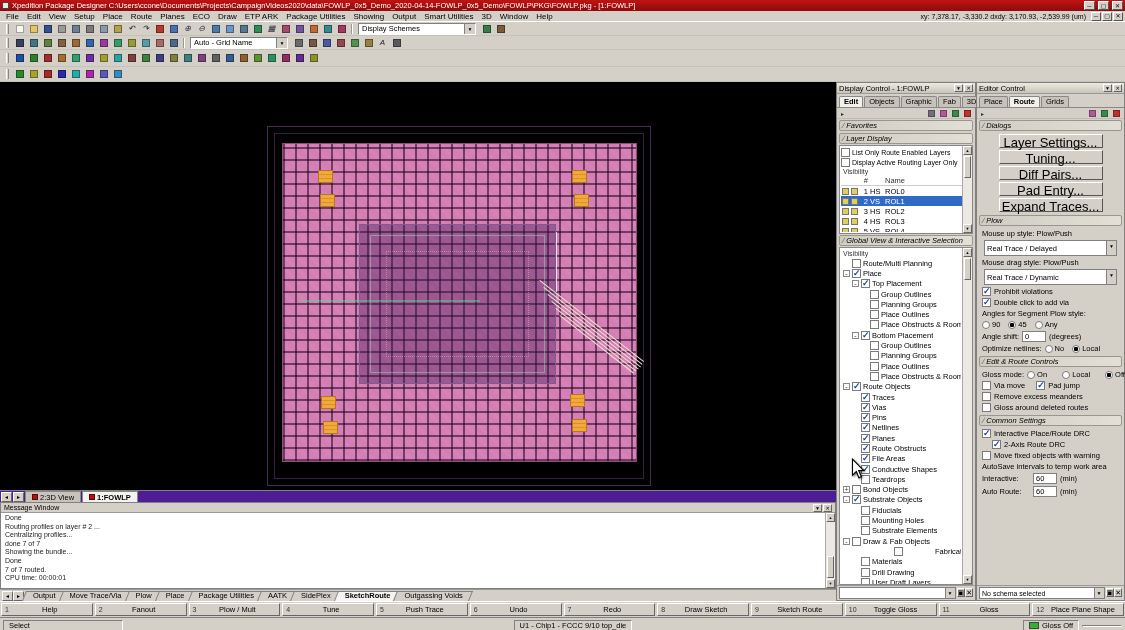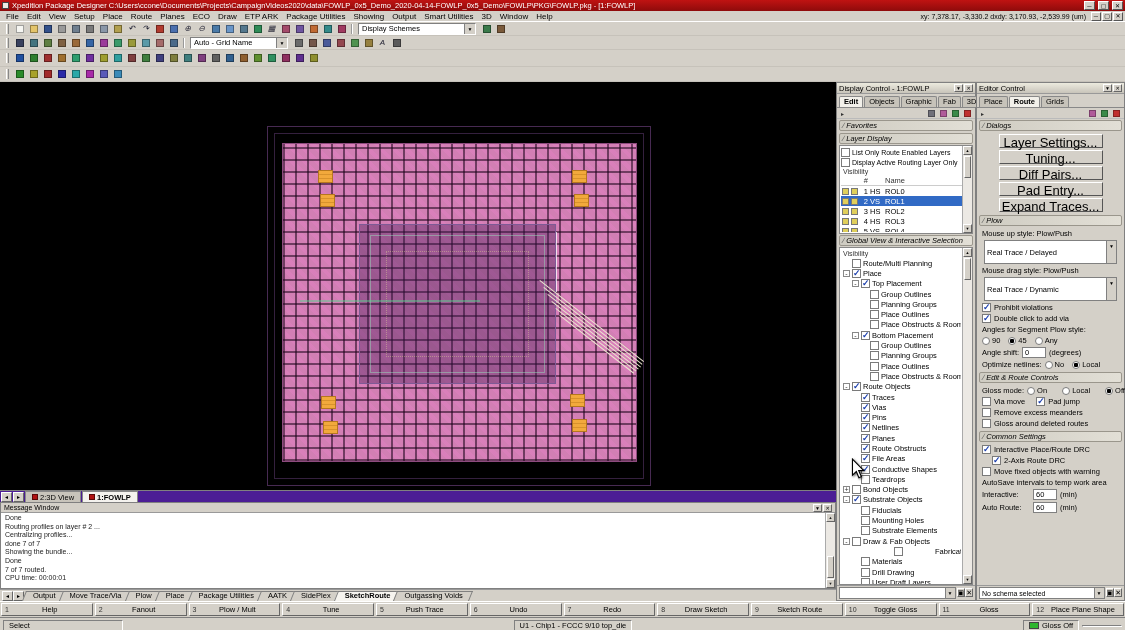--- a/index.html
+++ b/index.html
@@ -139,21 +139,21 @@
   .fcombo .arrow{width:10px;height:100%;background:#d4d0c8;border-left:1px solid #808080;font-size:5px;line-height:10px;text-align:center}
   .sq-btn{width:13px;height:12px;background:#d4d0c8;border:1px solid #fff;border-right-color:#666;border-bottom-color:#666;font-size:7px;line-height:10px;text-align:center;flex:none}
 
   
   .ec-body{padding:1px 3px;flex:none}
   .ec-center{display:flex;flex-direction:column;align-items:center;gap:2px;padding:2px 0}
   .dlg-btn{width:104px;height:14px;background:#d4d0c8;border:1px solid #fff;border-right-color:#555;border-bottom-color:#555;font-size:13px;font-family:inherit}
   .eclab{padding:1px 2px;font-size:7.5px;white-space:nowrap;overflow:hidden}
   .ecrow{display:flex;align-items:center;gap:3px;padding:1px 2px;font-size:7.5px;white-space:nowrap}
   .ecrow.wrap{white-space:normal}
-  .combo2{display:flex;align-items:center;height:24px;background:#fff;border:1px solid #808080;margin:1px 4px;}
+  .combo2{display:flex;align-items:center;height:16px;background:#fff;border:1px solid #808080;margin:1px 4px;}
   .combo2 .val{flex:1;padding:0 2px;font-size:7.5px;white-space:nowrap;overflow:hidden}
   .combo2 .arrow{width:10px;height:100%;background:#d4d0c8;border-left:1px solid #808080;font-size:5px;line-height:10px;text-align:center}
   .numin{width:24px;height:11px;border:1px solid #808080;background:#fff;font-size:7.5px;font-family:inherit;padding:0 2px}
   .indent1{padding-left:12px}
 
   
   .fkeys{position:absolute;left:0;top:601px;width:1125px;height:16px;background:#d4d0c8;display:flex;border-top:1px solid #fff}
   .fkey{flex:1;display:flex;align-items:center;gap:2px;margin:1px;padding:0 3px;background:#d4d0c8;
     border:1px solid #fff;border-right-color:#666;border-bottom-color:#666;overflow:hidden}
   .fnum{font-size:7px;color:#333}

